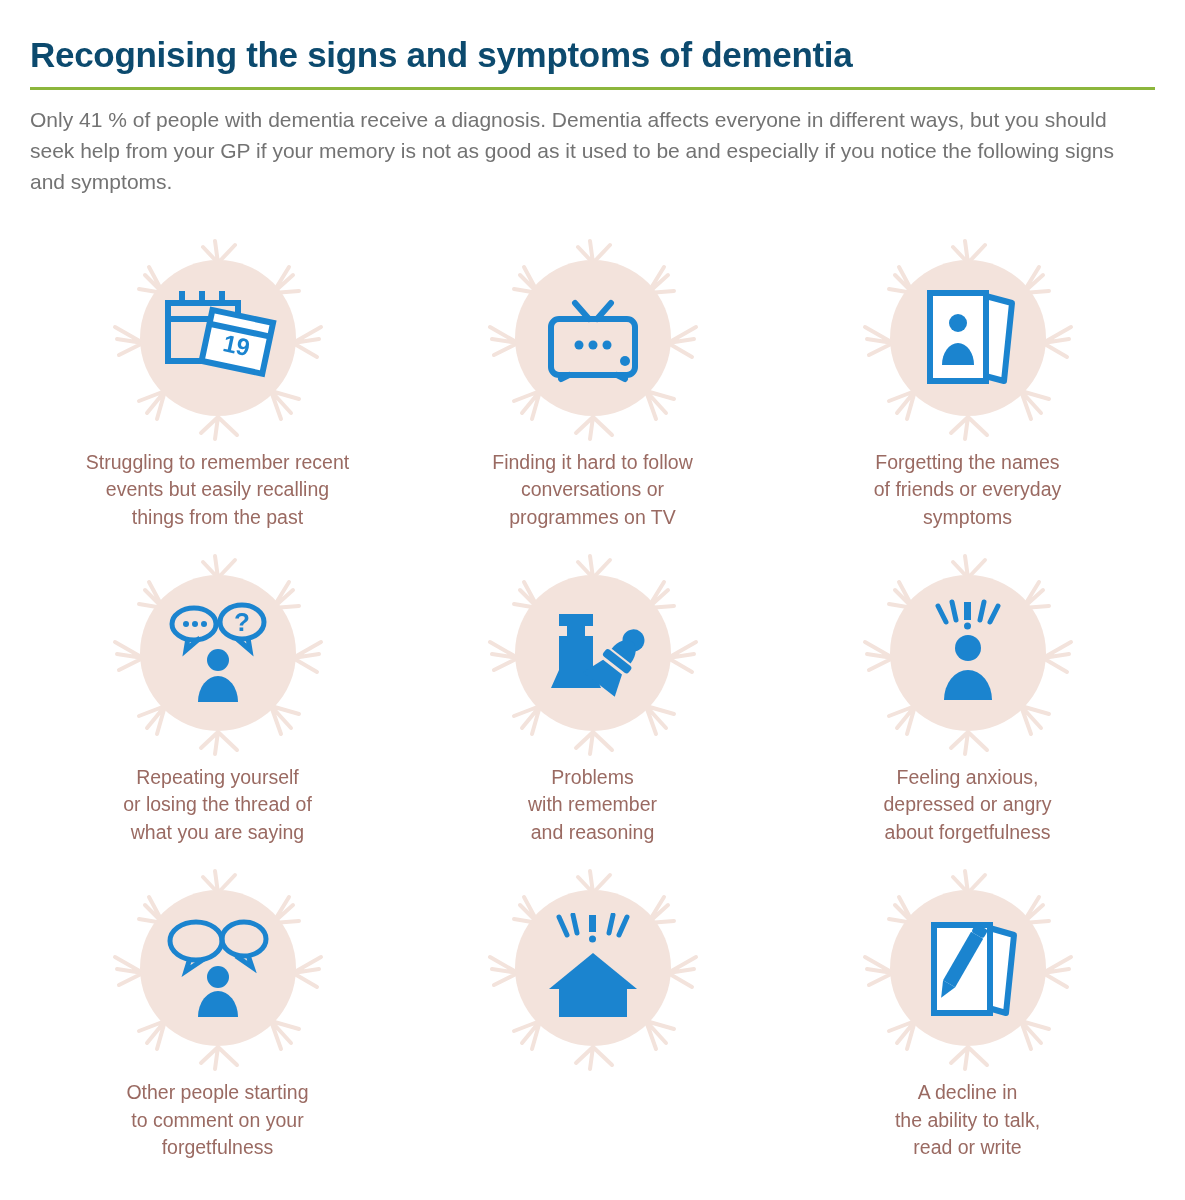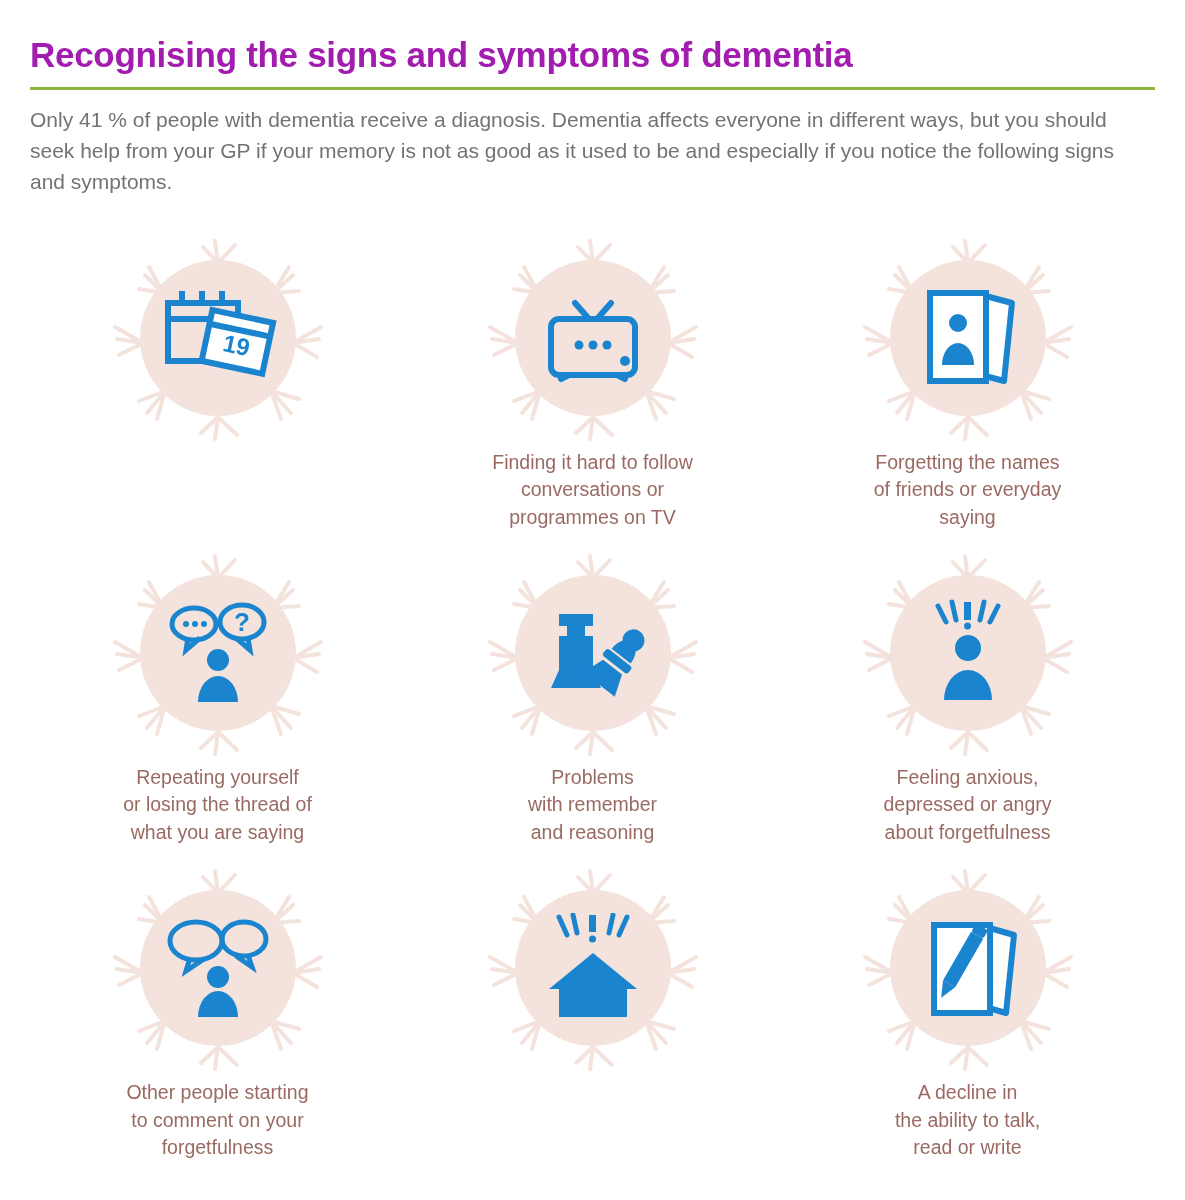--- a/index.html
+++ b/index.html
@@ -17,21 +17,21 @@
   .page {
     position: relative;
     width: 1185px;
     height: 1200px;
     box-sizing: border-box;
     padding: 0 30px;
   }
   .title {
     font-size: 35px;
     font-weight: bold;
-    color: #a21caf;
+    color: #0c4a6e;
     letter-spacing: -0.3px;
     margin: 36px 0 0 0;
     line-height: 1.1;
   }
   .title-rule {
     height: 3px;
     background: #8cb63c;
     margin: 12px 0 14px 0;
     width: 100%;
   }
@@ -122,20 +122,25 @@
               <path d="M24 20 V8 M44 20 V8 M64 20 V8"></path>
             </g>
             <g transform="rotate(12 75 60)">
               <rect x="48" y="32" width="62" height="52" fill="#ffffff" stroke="#1b84cf" stroke-width="6"></rect>
               <path d="M48 46 H110" stroke="#1b84cf" stroke-width="6"></path>
               <text x="79" y="70" font-family="'Liberation Sans',sans-serif" font-size="24" font-weight="bold" fill="#1b84cf" text-anchor="middle">19</text>
             </g>
           </svg>
         </div>
       </div>
+      <div class="caption">
+        <span class="line">Struggling to remember recent</span>
+        <span class="line">events but easily recalling</span>
+        <span class="line">things from the past</span>
+      </div>
     </div>
 
     <div class="cell">
       <div class="icon-wrap">
         <svg class="blob" viewBox="0 0 230 210">
           <g stroke="#f3e3dc" stroke-width="4" fill="none" stroke-linecap="round">
             <path d="M115 30 L112 8 M115 30 L100 14 M115 30 L132 12"></path>
             <path d="M60 60 L42 42 M60 60 L36 56 M60 60 L46 34"></path>
             <path d="M170 60 L190 42 M170 60 L196 58 M170 60 L186 34"></path>
             <path d="M40 110 L14 106 M40 110 L16 122 M40 110 L12 94"></path>
@@ -187,21 +192,21 @@
             <path d="M74 12 L104 20 L96 98 L66 90 Z" fill="#ffffff" stroke="#1b84cf" stroke-width="6" stroke-linejoin="round"></path>
             <rect x="22" y="10" width="56" height="88" fill="#ffffff" stroke="#1b84cf" stroke-width="6"></rect>
             <circle cx="50" cy="40" r="9" fill="#1b84cf"></circle>
             <path d="M34 82 a16 22 0 0 1 32 0 Z" fill="#1b84cf"></path>
           </svg>
         </div>
       </div>
       <div class="caption">
         <span class="line">Forgetting the names</span>
         <span class="line">of friends or everyday</span>
-        <span class="line">saying</span>
+        <span class="line">symptoms</span>
       </div>
     </div>
 
     <div class="cell">
       <div class="icon-wrap">
         <svg class="blob" viewBox="0 0 230 210">
           <g stroke="#f3e3dc" stroke-width="4" fill="none" stroke-linecap="round">
             <path d="M115 30 L112 8 M115 30 L100 14 M115 30 L132 12"></path>
             <path d="M60 60 L42 42 M60 60 L36 56 M60 60 L46 34"></path>
             <path d="M170 60 L190 42 M170 60 L196 58 M170 60 L186 34"></path>

